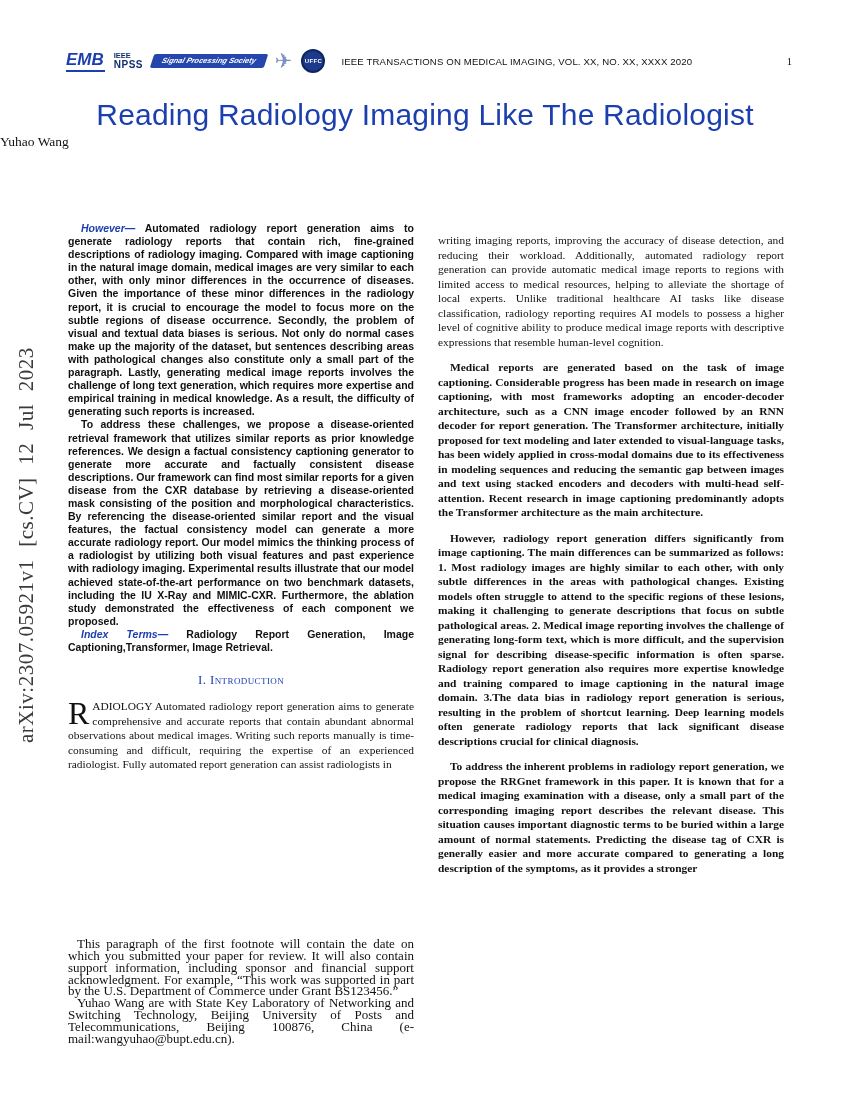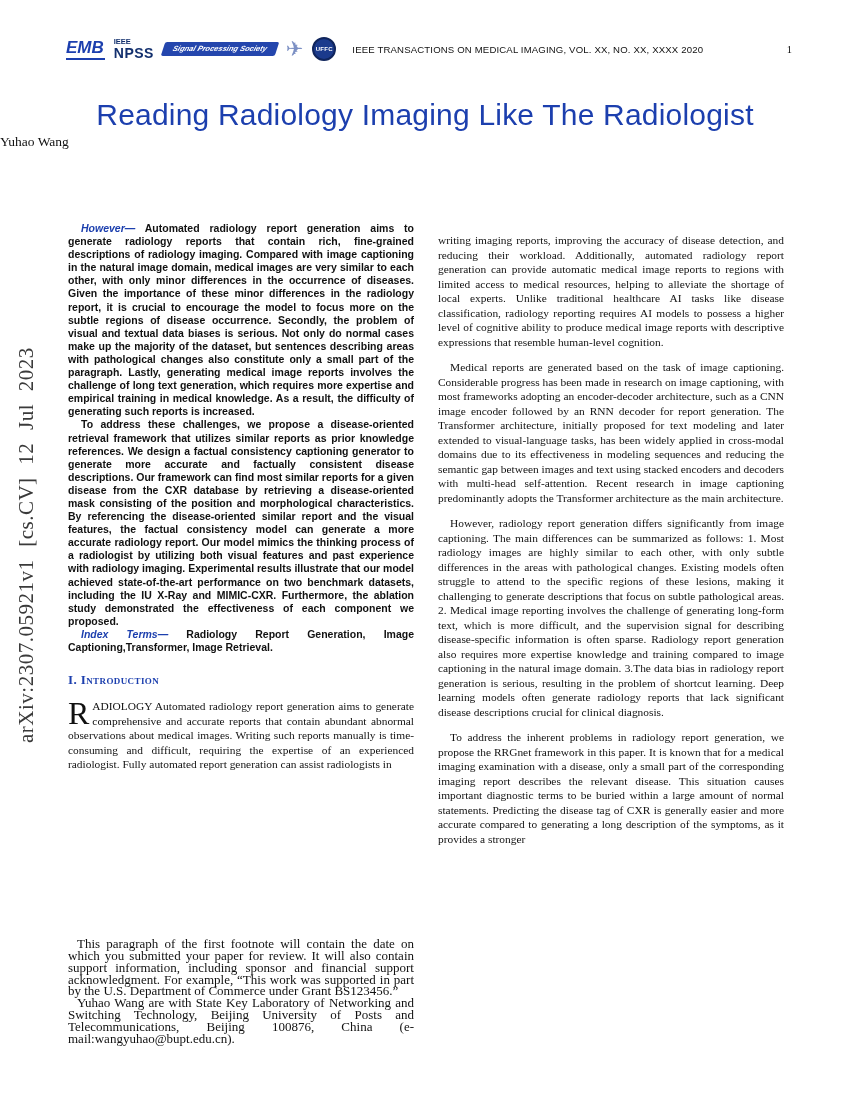--- a/index.html
+++ b/index.html
@@ -24,34 +24,34 @@
     font-size:21px;
     color:#3a3a3a;
     letter-spacing:0.5px;
     word-spacing:7px;
     text-align:center;
     white-space:nowrap;
   }
 
   
   .header {
-    position:absolute; top:32px; left:66px; right:58px; height:34px;
+    position:absolute; top:44px; left:66px; right:58px; height:34px;
     display:flex; align-items:center;
   }
   .logos { display:flex; align-items:center; gap:9px; }
   .logo-emb {
     font-family:"Liberation Sans", sans-serif;
     font-weight:bold; font-style:italic;
     font-size:17px; color:#1c3fae;
     border-bottom:2px solid #1c3fae;
     line-height:18px; padding:0 1px 1px 0;
   }
   .logo-npss { display:flex; flex-direction:column; align-items:flex-start; line-height:1; }
   .logo-npss .ieee-text { font-family:"Liberation Sans", sans-serif; font-size:7.5px; font-weight:bold; color:#13306e; }
-  .logo-npss .npss-text { font-family:"Liberation Sans", sans-serif; font-size:14px; font-weight:bold; color:#13306e; letter-spacing:0.5px;text-align:right; }
+  .logo-npss .npss-text { font-family:"Liberation Sans", sans-serif; font-size:10px; font-weight:bold; color:#13306e; letter-spacing:0.5px;text-align:right; }
   .logo-sps {
     background:#2446ad; color:#fff;
     transform:skewX(-18deg);
     padding:2px 10px 3px 10px;
     font-family:"Liberation Sans", sans-serif;
     font-style:italic; font-weight:bold; font-size:7.5px;
     white-space:nowrap;
     border-radius:2px;
   }
   .logo-plane { font-size:21px; color:#7c90c4; line-height:20px; }
@@ -99,32 +99,33 @@
     font-size:10.5px; line-height:13.1px;
     text-align:justify; color:#111;
   }
   .abstract.first-para { text-indent:13px; }
   .abstract.second-para { text-indent:13px; }
   .inline-label { color:#1c3fae; font-style:italic; }
   .index-terms { margin-top:0; text-indent:13px; }
 
   .section-heading {
     margin-top:18px; margin-bottom:9px;
+    text-align:center;
     font-family:"Liberation Serif", serif;
-    font-weight:bold;
+    font-weight:normal;
     font-variant:small-caps;
     font-size:13px; letter-spacing:0.4px;
     color:#1c3fae;
   }
 
   .body-text {
     font-size:11.4px; line-height:14.5px;
     text-align:justify; color:#111;margin-top:11px;
   }
-  .body-text.indent { text-indent:12px; }
+  .body-text.indent { text-indent:12px;font-weight:bold; }
   .dropcap {
     float:left;
     font-size:32px; line-height:27px;
     padding:1px 3px 0 0;
     font-family:"Liberation Serif", serif;
   }
 
   .footnote {
     position:absolute; bottom:20px; left:0; right:0;
     font-size:13px; line-height:11.9px;

